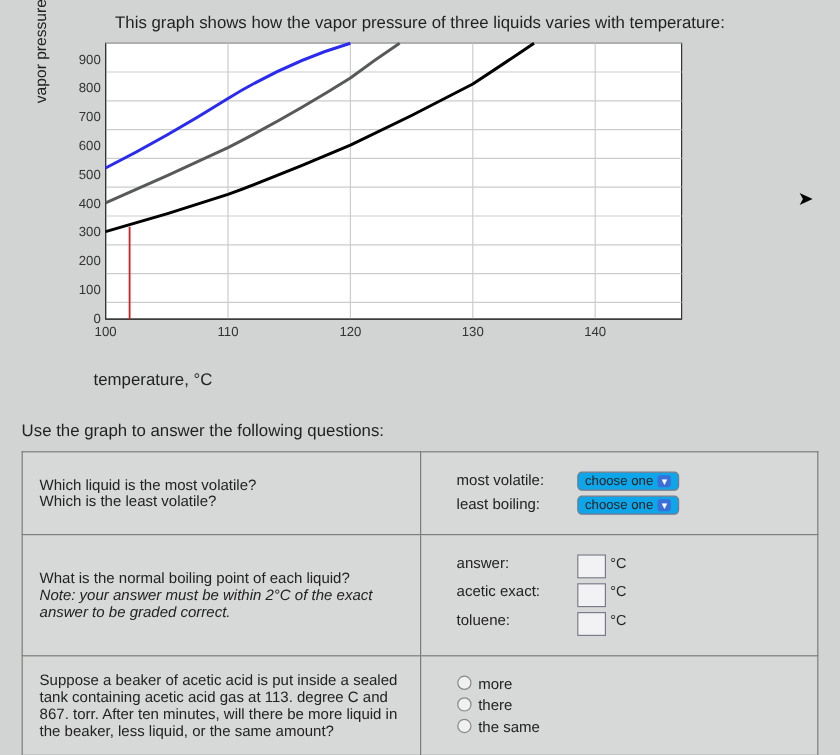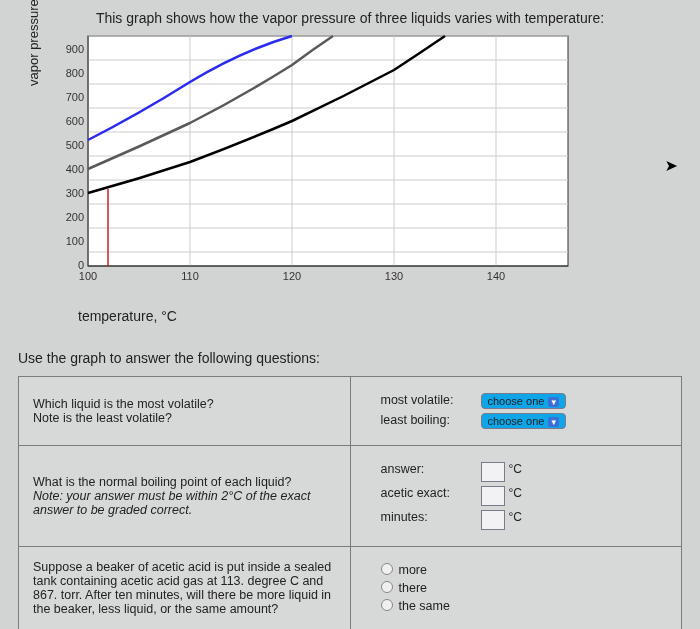--- a/index.html
+++ b/index.html
@@ -165,21 +165,21 @@
 </div>
 <div class="xlabel">temperature,  °C</div>
 
 <div class="prompt2">Use the graph to answer the following questions:</div>
 
 <table class="qt">
   <tbody>
       <tr>
     <td style="width:50%">
       <div>Which liquid is the most volatile?</div>
-      <div>Note is the least volatile?</div>
+      <div>Which is the least volatile?</div>
     </td>
     <td class="answers">
       <div class="row">
         <span class="lab">most volatile:</span>
         <span class="choose"><span>choose one</span><span class="arrow">▾</span></span>
       </div>
       <div class="row">
         <span class="lab">least boiling:</span>
         <span class="choose"><span>choose one</span><span class="arrow">▾</span></span>
       </div>
@@ -195,21 +195,21 @@
         <span class="lab">answer:</span>
         <span class="field"></span>
             <span class="unit">°C</span>
       </div>
       <div class="row">
         <span class="lab">acetic exact:</span>
         <span class="field"></span>
             <span class="unit">°C</span>
       </div>
       <div class="row">
-        <span class="lab">minutes:</span>
+        <span class="lab">toluene:</span>
         <span class="field"></span>
             <span class="unit">°C</span>
       </div>
     </td>
   </tr>
   <tr>
     <td>Suppose a beaker of acetic acid is put inside a sealed tank containing acetic acid gas at 113. degree C and 867. torr. After ten minutes, will there be more liquid in the beaker, less liquid, or the same amount?</td>
     <td class="answers">
       <div class="row">
             <span class="radio"></span>

